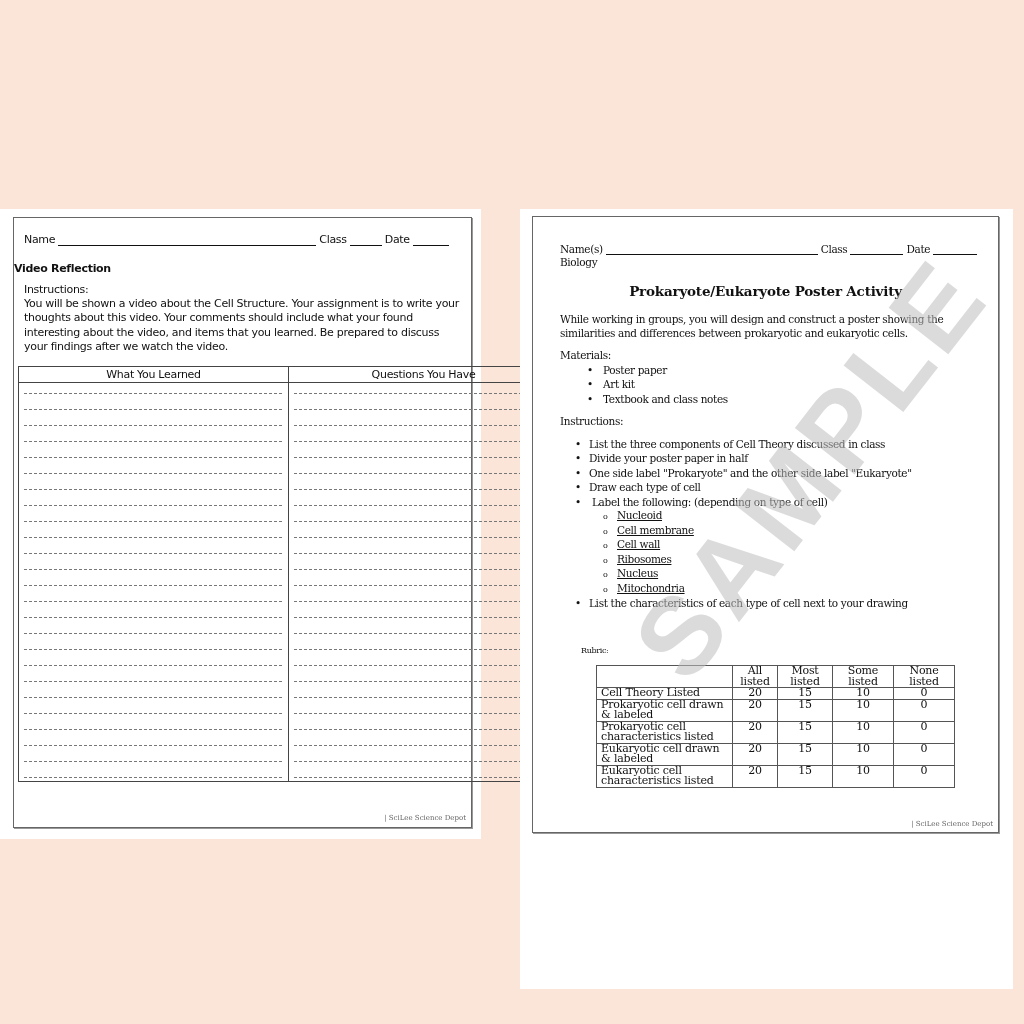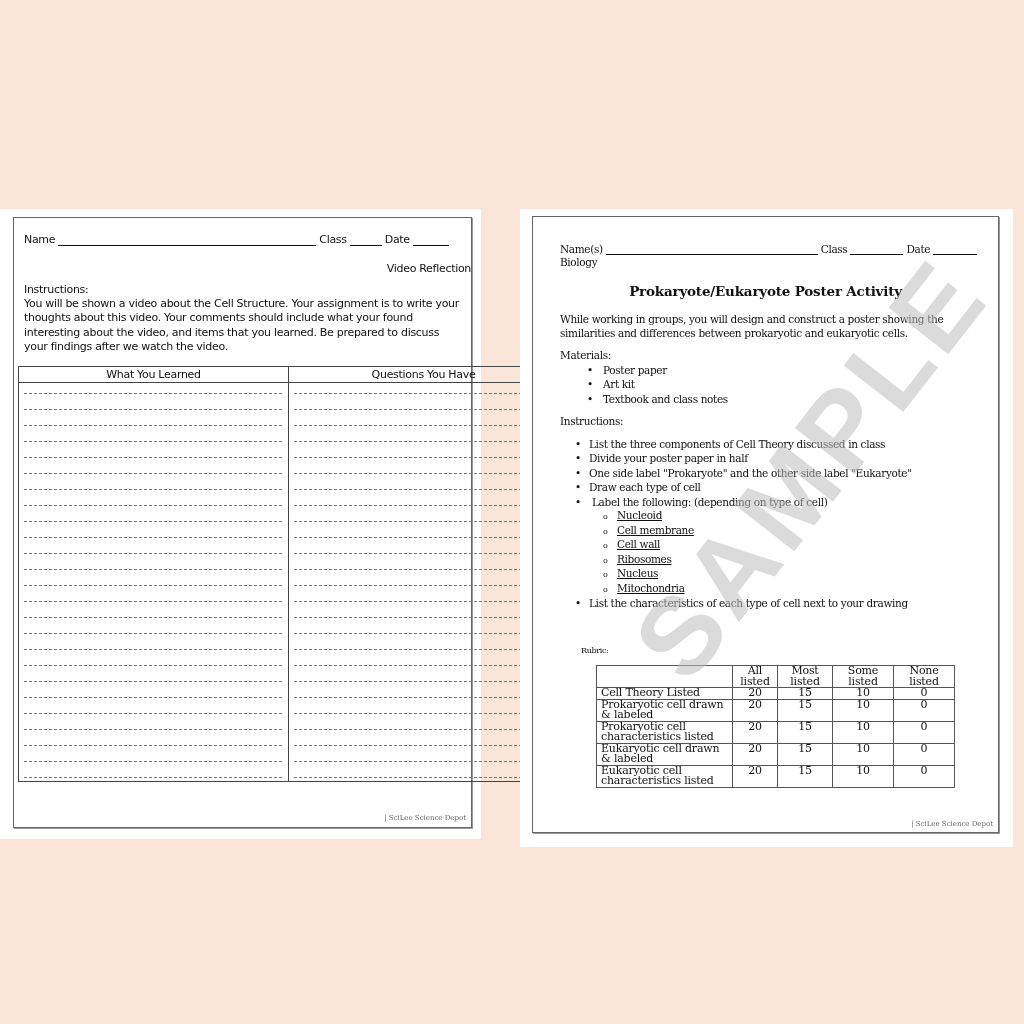--- a/index.html
+++ b/index.html
@@ -11,31 +11,31 @@
   .frame { position:absolute; border:1.5px solid #666; box-sizing:border-box; box-shadow: 1px 1px 0 #999; }
 
   
   #left-page { left:0; top:209px; width:481px; height:630px; }
   #left-page .frame { left:13px; top:8px; width:459px; height:611px; }
   .l-text { font-family:"DejaVu Sans", sans-serif; font-size:11px; letter-spacing:-0.3px; }
   .l-header { position:absolute; left:10px; top:15px; width:438px; display:flex; align-items:flex-end; white-space:nowrap; }
   .blank { display:inline-block; border-bottom:1px solid #111; height:10px; margin:0 3px; }
   .l-title { position:absolute; left:0; top:31px; width:100%; text-align:center; }
   .l-title a { color:#2222cc; text-decoration:underline; }
-  .l-subtitle { position:absolute; left:0; top:44px; width:100%; text-align:right; }
+  .l-subtitle { position:absolute; left:0; top:44px; width:100%; text-align:left;font-weight:bold; }
   .l-instr { position:absolute; left:10px; top:65px; width:438px; line-height:14.2px; }
   .l-table { position:absolute; left:4px; top:148px; width:541px; height:416px; border:1.3px solid #444; box-sizing:border-box; display:flex; }
   .l-col { flex:1; position:relative; }
   .l-col + .l-col { border-left:1.2px solid #444; }
   .l-col-head { height:15px; border-bottom:1.2px solid #444; text-align:center; line-height:15px; }
   .rule { position:absolute; left:5px; right:6px; height:0; border-top:1.6px dashed #777; }
   .footer-l { position:absolute; right:5px; bottom:5px; font-family:"DejaVu Serif", serif; font-size:7px; color:#666; }
 
   
-  #right-page { left:520px; top:209px; width:493px; height:638px; }
+  #right-page { left:520px; top:209px; width:493px; height:780px; }
   #right-page .frame { left:12px; top:7px; width:467px; height:617px; }
   .r-text { font-family:"DejaVu Serif", serif; font-size:10.5px; letter-spacing:-0.35px; }
   .r-header { position:absolute; left:27px; top:26px; width:420px; display:flex; align-items:flex-end; white-space:nowrap; }
   .r-bio { position:absolute; left:27px; top:39px; }
   .r-title { position:absolute; left:0; top:66px; width:100%; text-align:center; font-weight:bold; font-size:13.5px; letter-spacing:-0.2px; }
   .r-intro { position:absolute; left:27px; top:95px; width:420px; line-height:14px; }
   .r-mat-label { position:absolute; left:27px; top:132px; }
   .r-mat-list { position:absolute; left:70px; top:146px; margin:0; padding:0; list-style:none; line-height:14.3px; }
   .r-mat-list li::before { content:"•"; display:inline-block; width:16px; margin-left:-16px; }
   .r-instr-label { position:absolute; left:27px; top:198px; }

